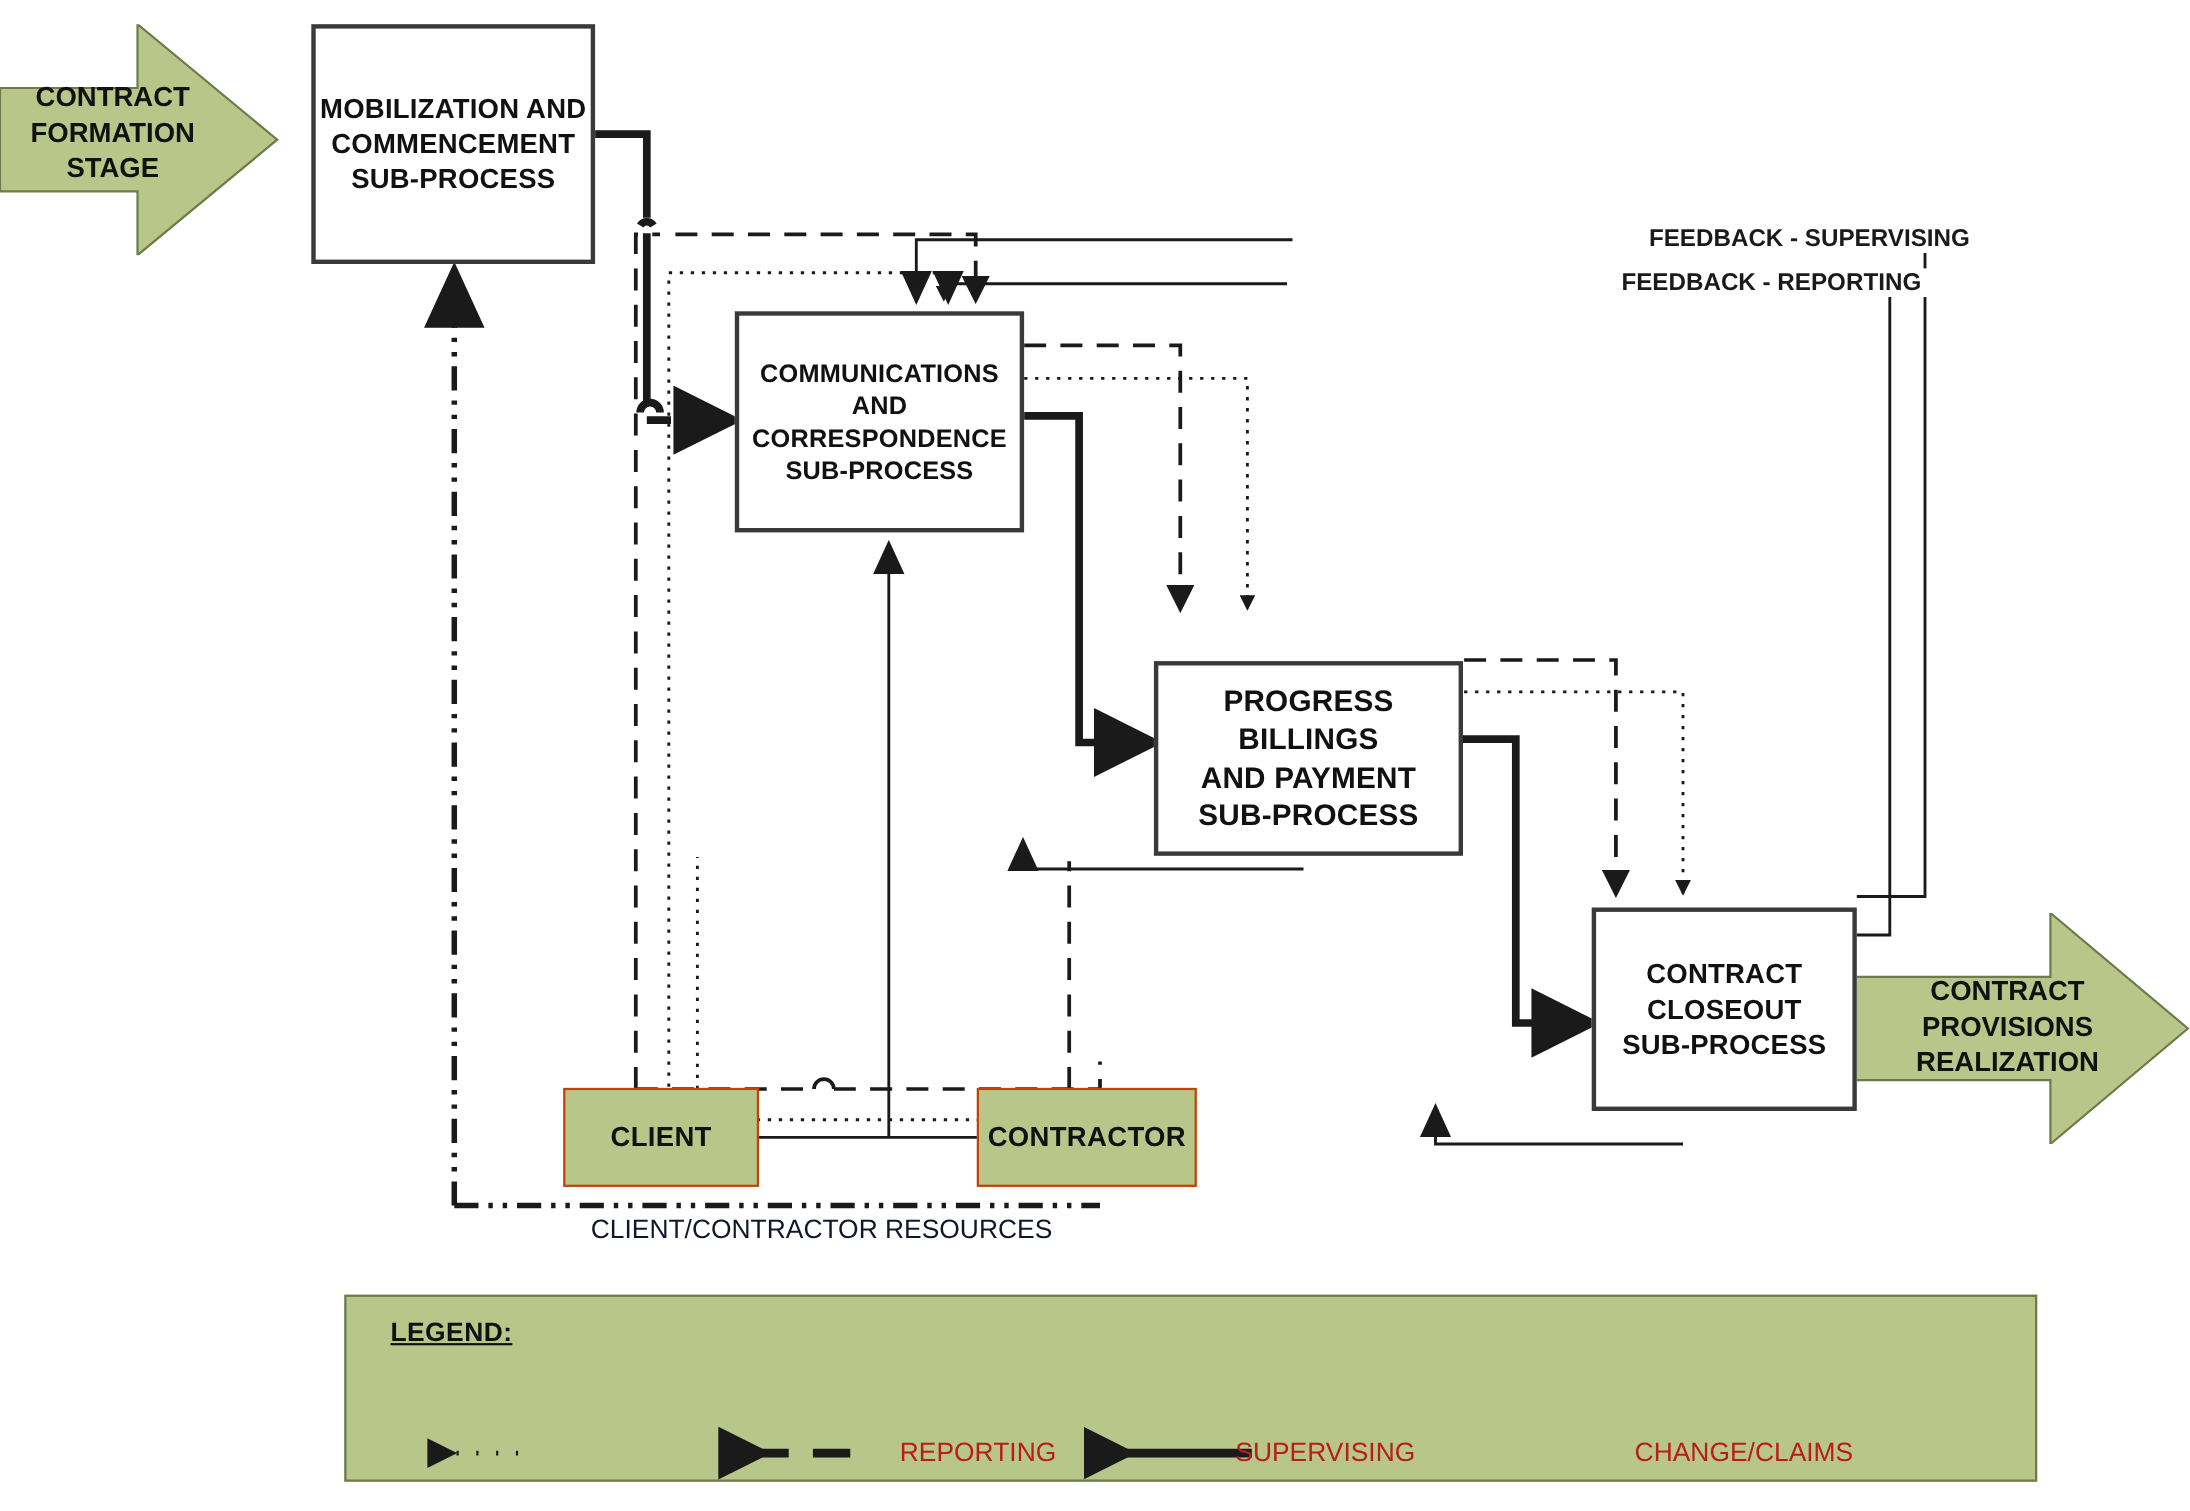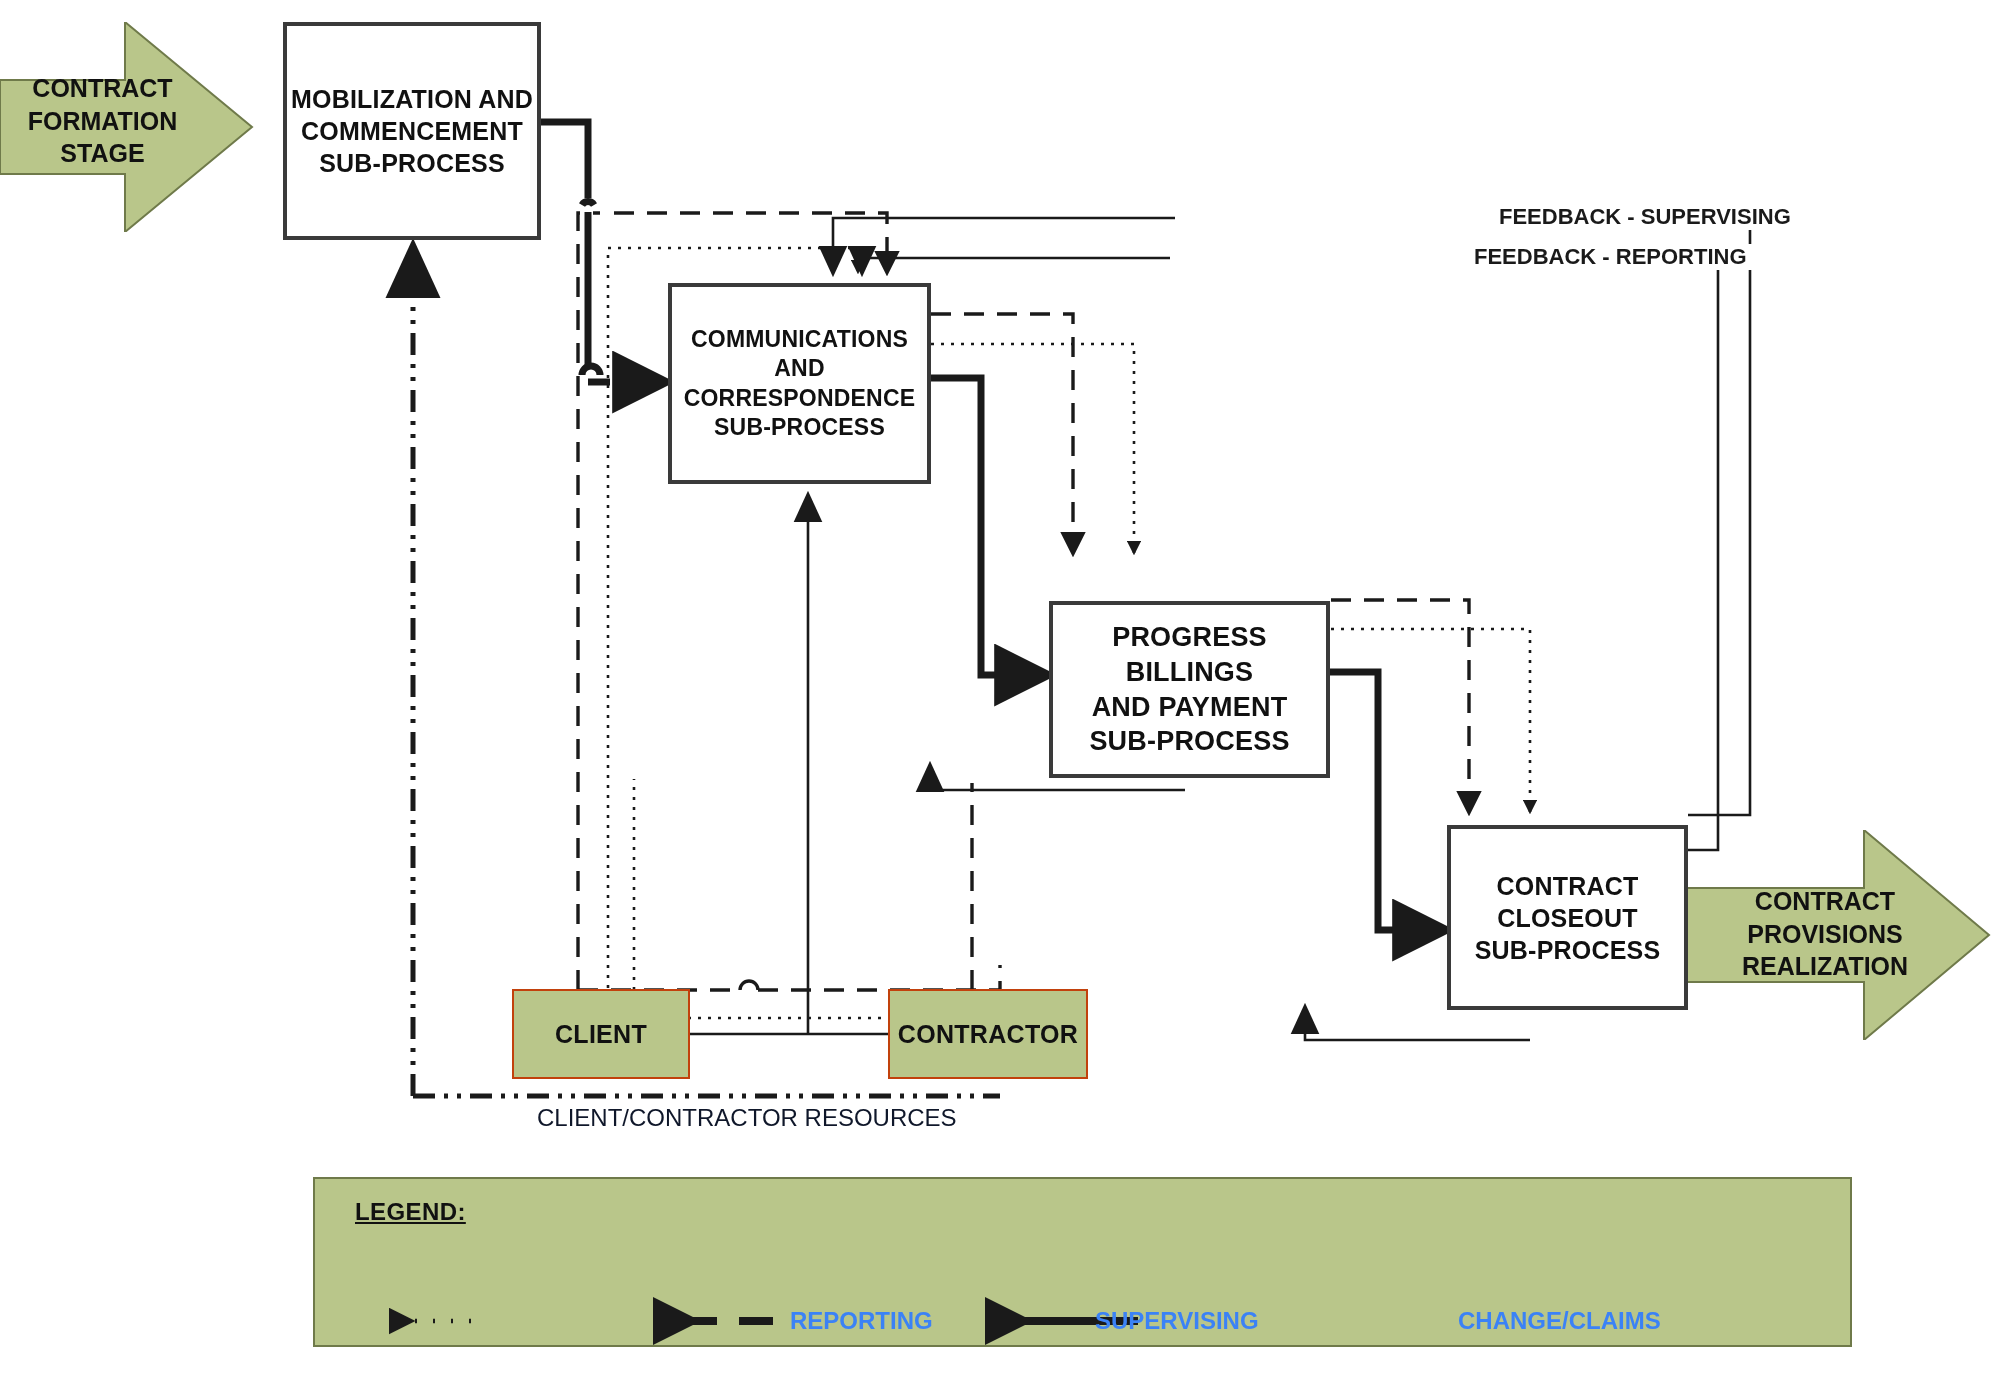--- a/index.html
+++ b/index.html
@@ -28,21 +28,21 @@
   .bannerlabel{
     position:absolute;font-weight:bold;color:#111;text-align:center;
     line-height:1.3;white-space:pre-line;
   }
   .legendbox{
     position:absolute;background:#b9c68a;border:2px solid #6f7a4a;box-sizing:border-box;
   }
   .legendtitle{
     position:absolute;font-weight:bold;font-size:24px;color:#111;letter-spacing:.4px;
   }
-  .legenditem{position:absolute;font-weight:bold;font-size:24px;color:#3b82f6;white-space:nowrap;}
+  .legenditem{position:absolute;font-weight:normal;font-size:24px;color:#b91c1c;white-space:nowrap;margin-left:28px;}
   .resourcelabel{
     position:absolute;font-weight:normal;font-size:24px;color:#0f172a;white-space:nowrap;
   }
 </style>
 </head>
 <body>
 
 <div id="stage">
 
   <svg id="canvas" viewBox="0 0 1991 1374">

